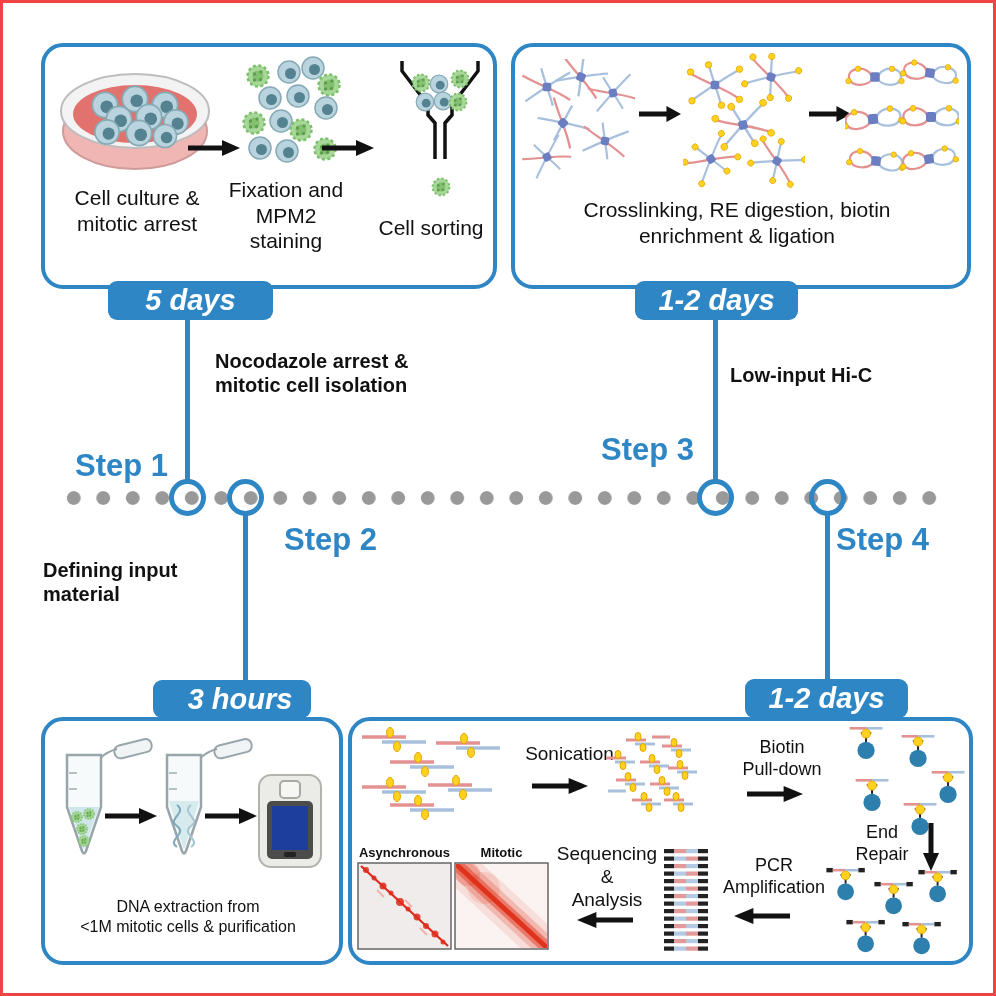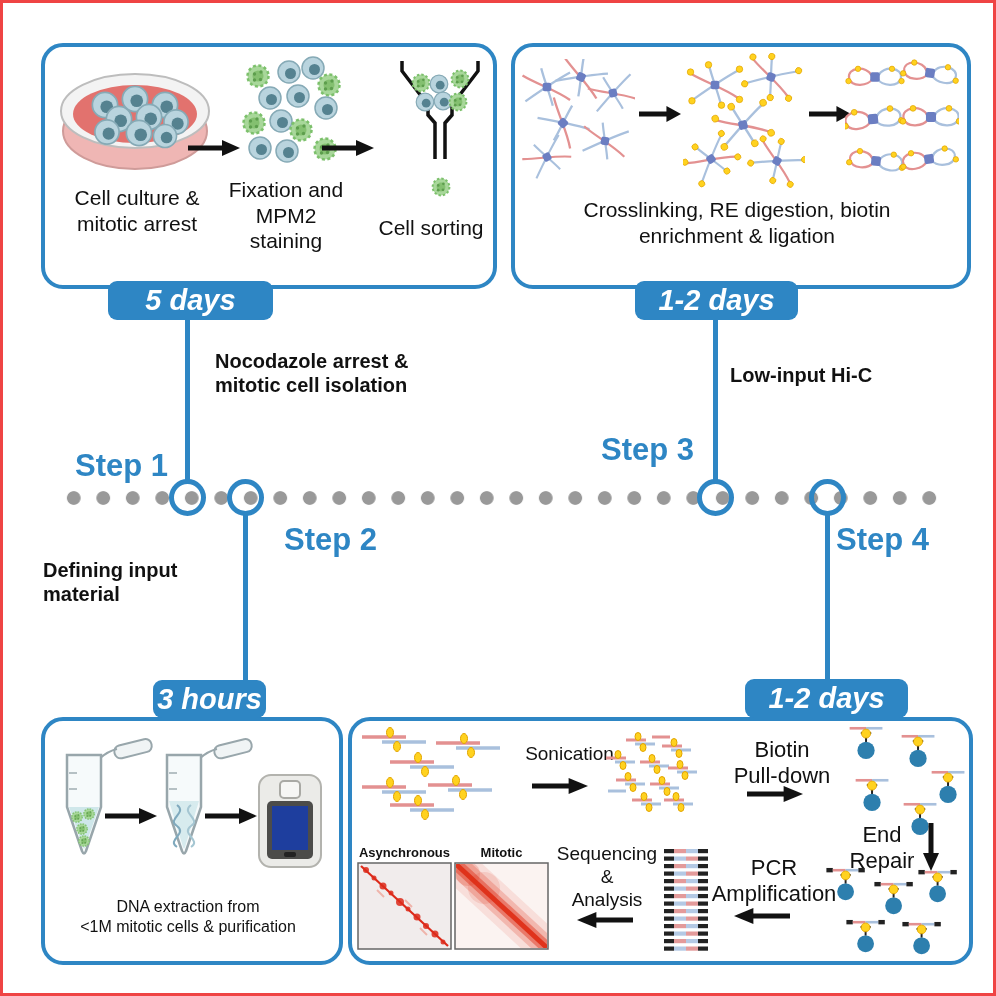--- a/index.html
+++ b/index.html
@@ -6,21 +6,21 @@
   .fig{position:relative;width:996px;height:996px;box-sizing:border-box;border:3px solid #ef4444;background:#fff;overflow:hidden;font-family:"Liberation Sans",sans-serif;color:var(--ink,#111);}
   .abs{position:absolute;}
   .box{border:4px solid var(--accent,#2e86c4);border-radius:22px;background:#fff;z-index:0;}
   .badge{background:var(--accent,#2e86c4);color:#fff;font-weight:bold;font-size:29px;text-align:center;border-radius:9px;z-index:5;display:flex;align-items:center;justify-content:center;font-style:italic;}
   .vline{width:5px;background:var(--accent,#2e86c4);z-index:1;}
   .dots{z-index:2;background-image:radial-gradient(circle 7.2px at center,var(--dot,#999) 6.4px,rgba(0,0,0,0) 7.2px);background-size:29.5px 16px;background-repeat:repeat-x;}
   .ring{width:27px;height:27px;border:5px solid var(--accent,#2e86c4);border-radius:50%;background:transparent;z-index:3;}
   .steplabel{color:var(--accent,#2e86c4);font-weight:bold;font-size:31px;white-space:nowrap;z-index:2;}
   .seclabel{color:var(--ink,#111);font-weight:bold;font-size:20px;line-height:1.18;white-space:pre-line;}
   .caption{font-size:21px;line-height:1.22;text-align:center;white-space:pre-line;}
-  .minilabel{font-size:22px;line-height:1.2;text-align:center;white-space:pre-line;}
+  .minilabel{font-size:18px;line-height:1.2;text-align:center;white-space:pre-line;}
   .hmlabel{font-size:13px;text-align:center;white-space:nowrap;font-weight:bold;}
   svg{display:block;overflow:visible;}
   svg.clip{overflow:hidden;}
 </style>
 </head>
 <body>
 
 <div class="fig">
 
   <svg width="0" height="0" style="position:absolute" aria-hidden="true">
@@ -205,21 +205,21 @@
       <use href="#loop" transform="translate(86,60) scale(0.72)"></use>
       <use href="#loop" transform="translate(31,104) scale(0.68) rotate(6)"></use>
       <use href="#loop" transform="translate(84,102) scale(0.68) rotate(-8)"></use>
     </svg>
     <div class="abs caption" style="left:0;top:150px;width:444px;">Crosslinking, RE digestion, biotin
 enrichment &amp; ligation</div>
   </div>
 
   <div class="abs badge" style="left:105px;top:278px;width:165px;height:39px;">5 days</div>
   <div class="abs badge" style="left:632px;top:278px;width:163px;height:39px;">1-2 days</div>
-  <div class="abs badge" style="left:150px;top:677px;width:113px;height:38px;">3 hours</div>
+  <div class="abs badge" style="left:150px;top:677px;width:142px;height:38px;padding-left:16px;">3 hours</div>
   <div class="abs badge" style="left:742px;top:676px;width:163px;height:39px;">1-2 days</div>
 
   <div class="abs vline" style="left:182px;top:315px;height:163px;"></div>
   <div class="abs vline" style="left:240px;top:511px;height:167px;"></div>
   <div class="abs vline" style="left:710px;top:315px;height:163px;"></div>
   <div class="abs vline" style="left:822px;top:511px;height:166px;"></div>
 
   <div class="abs dots" style="left:56px;top:487px;width:890px;height:16px;"></div>
 
   <div class="abs ring" style="left:166px;top:476px;"></div>

